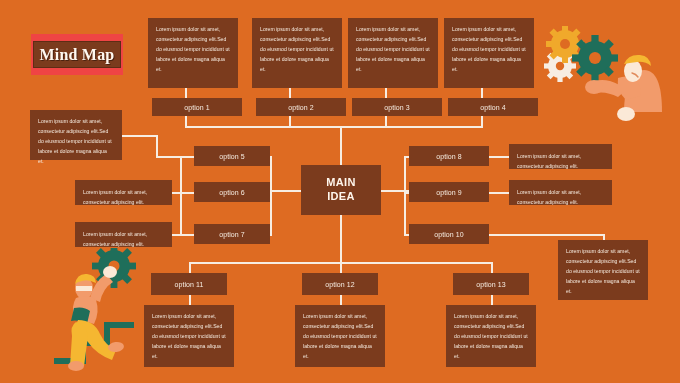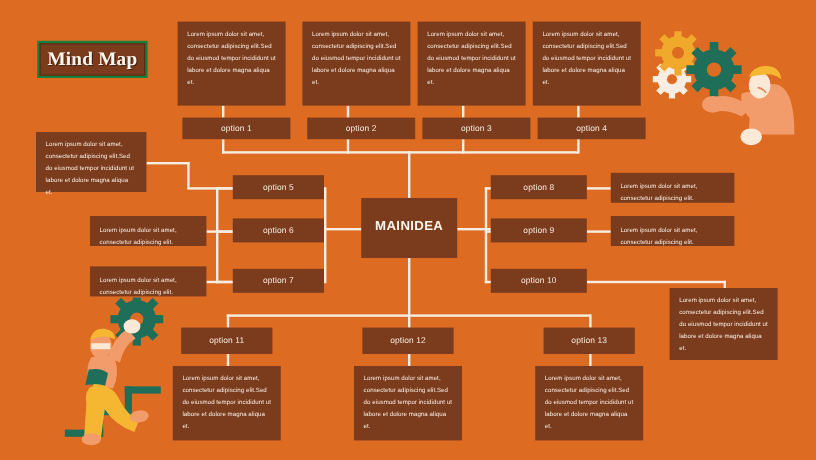--- a/index.html
+++ b/index.html
@@ -35,30 +35,30 @@
     line-height:1.95;
     letter-spacing:.05px;
   }
   .desc.short{line-height:2.0;}
 
   
   #main-idea{
     position:absolute;
     left:301px;top:165px;width:80px;height:50px;
     background:#7B3B1D;color:#FFF6EC;
-    display:flex;flex-direction:row;
+    display:flex;flex-direction:column;
     align-items:center;justify-content:center;
     font-size:11px;font-weight:bold;line-height:1.25;
     letter-spacing:.3px;
   }
 
   
   #title-wrap{
-    position:absolute;left:31px;top:34px;width:92px;height:31px;
-    background:#15803d;
+    position:absolute;left:31px;top:34px;width:92px;height:41px;
+    background:#ef4444;
     display:flex;align-items:center;justify-content:center;
   }
   #title-inner{
     width:86px;height:25px;
     border:1px solid #5E2C14;
     display:flex;align-items:center;justify-content:center;
     background:#7B3B1D;
   }
   #title-text{
     font-family:"Liberation Serif", serif;

